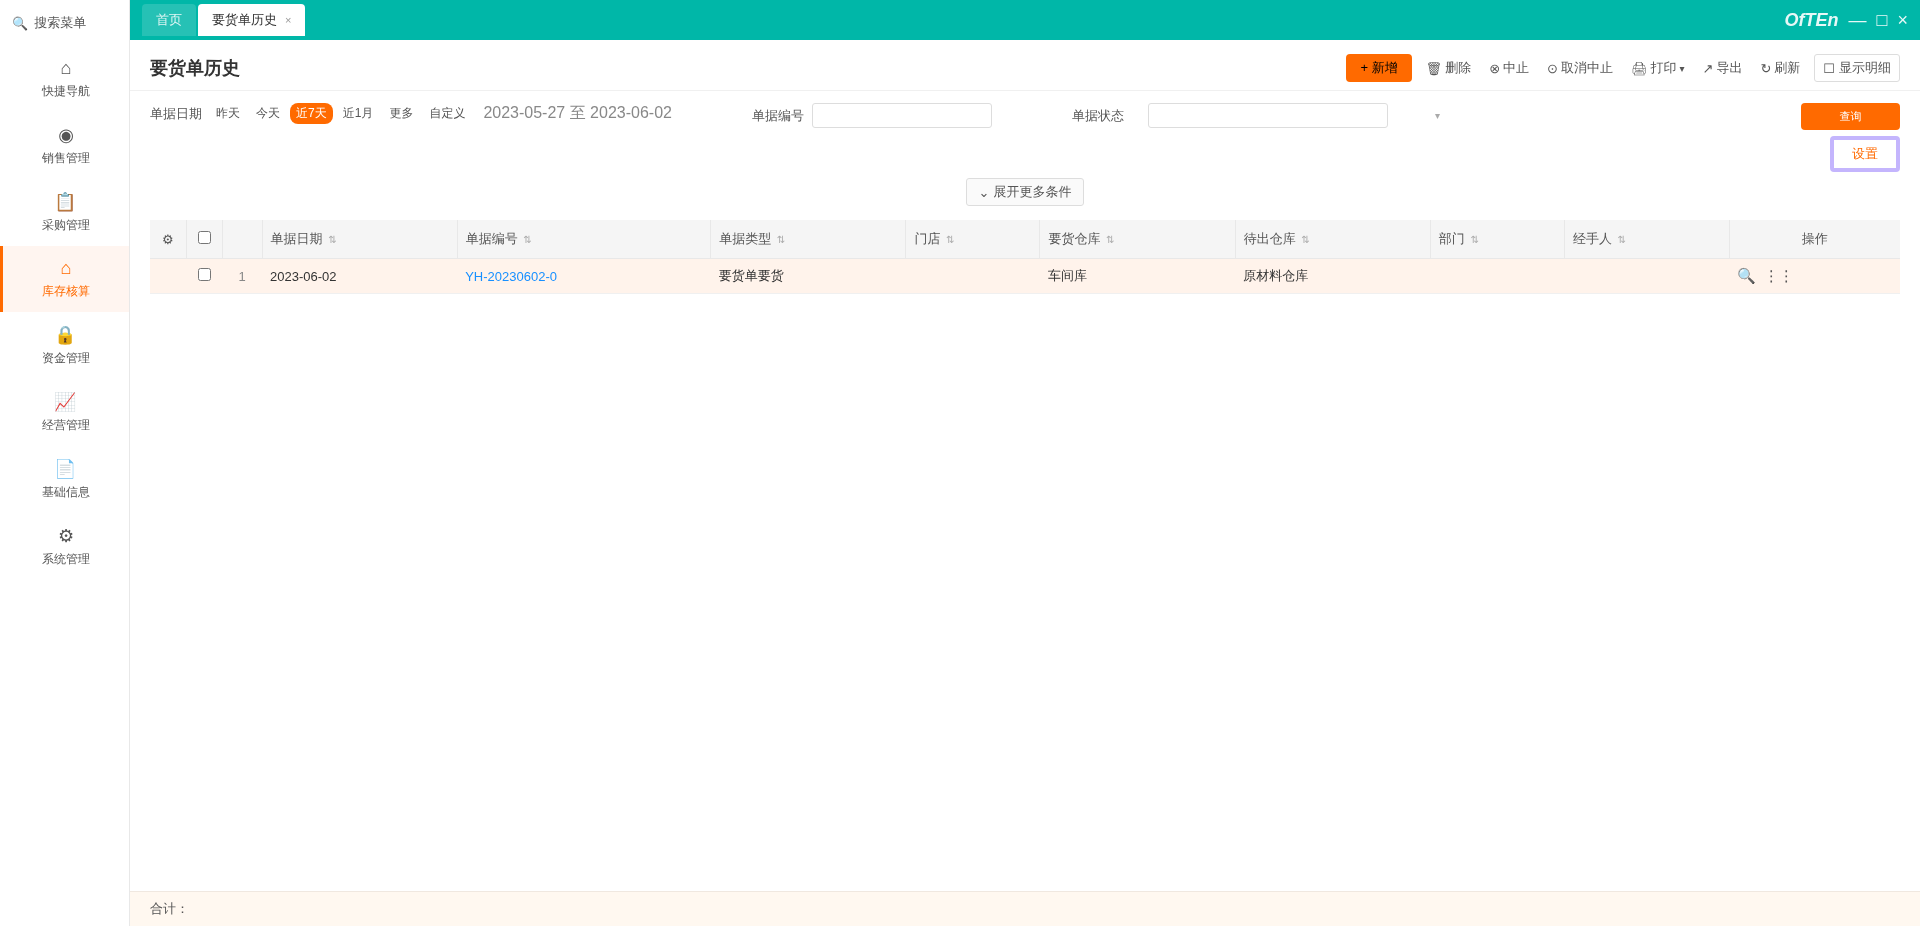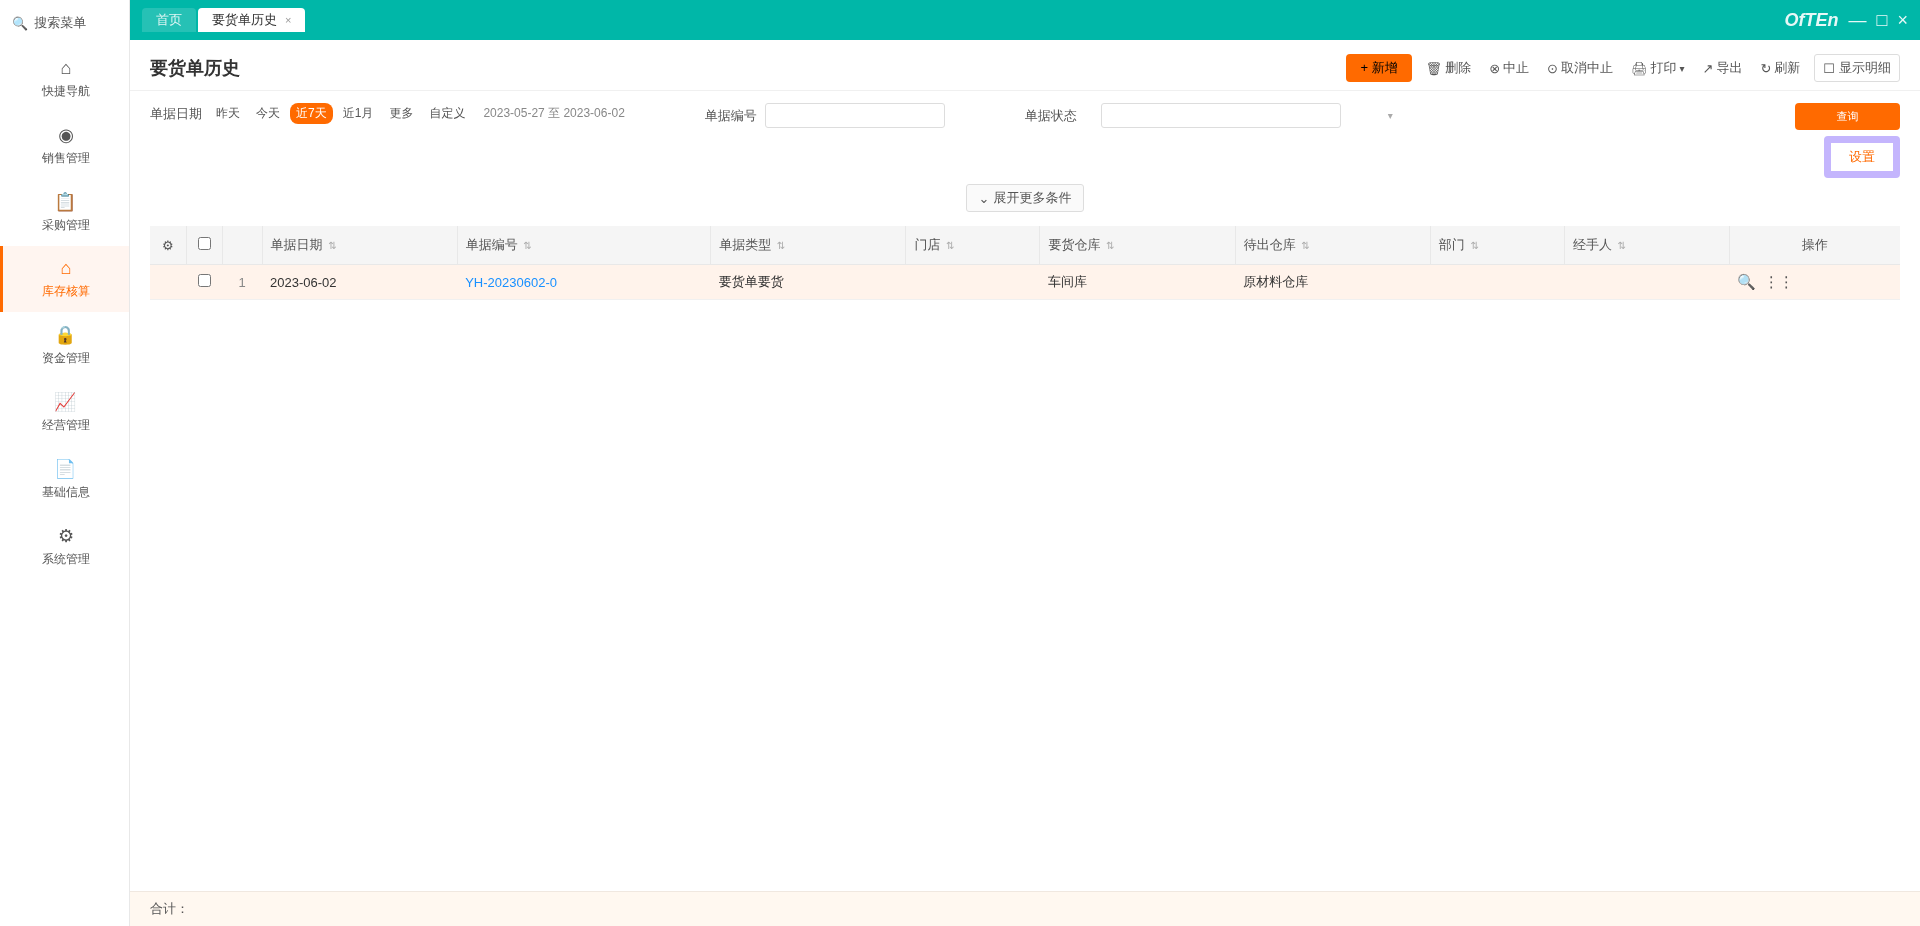--- a/index.html
+++ b/index.html
@@ -65,21 +65,21 @@
     }
     .tab {
       display: flex;
       align-items: center;
       gap: 6px;
       padding: 4px 14px;
       border-radius: 4px 4px 0 0;
       cursor: pointer;
       font-size: 13px;
       color: rgba(255,255,255,0.85);
-      height: 24px;
+      height: 32px;
     }
     .tab.home { background: rgba(255,255,255,0.15); }
     .tab.active { background: #fff; color: #333; }
     .tab-close {
       font-size: 11px;
       color: #999;
       cursor: pointer;
       margin-left: 2px;
     }
     .topbar-right {
@@ -186,21 +186,21 @@
       color: #555;
       background: transparent;
       border: none;
     }
     .date-btn.active {
       background: #ff6a00;
       color: #fff;
       border-radius: 8px;
     }
     .date-range {
-      font-size: 12px;
+      font-size: 16px;
       color: #888;
       margin-left: 4px;
     }
     .filter-input {
       border: 1px solid #ddd;
       border-radius: 3px;
       padding: 4px 8px;
       font-size: 13px;
       width: 180px;
       color: #333;
@@ -246,21 +246,21 @@
       color: #fff;
       border: none;
       padding: 6px 20px;
       border-radius: 4px;
       cursor: pointer;
       font-size: 11px;
     }
     .settings-btn {
       background: #fff;
       color: #ff6a00;
-      border: 7px solid #c4b5fd;
+      border: 4px solid #c4b5fd;
       padding: 5px 18px;
       border-radius: 4px;
       cursor: pointer;
       font-size: 13px;
       margin-left: 29px;
     }
 
     
     .table-container {
       flex: 1;

